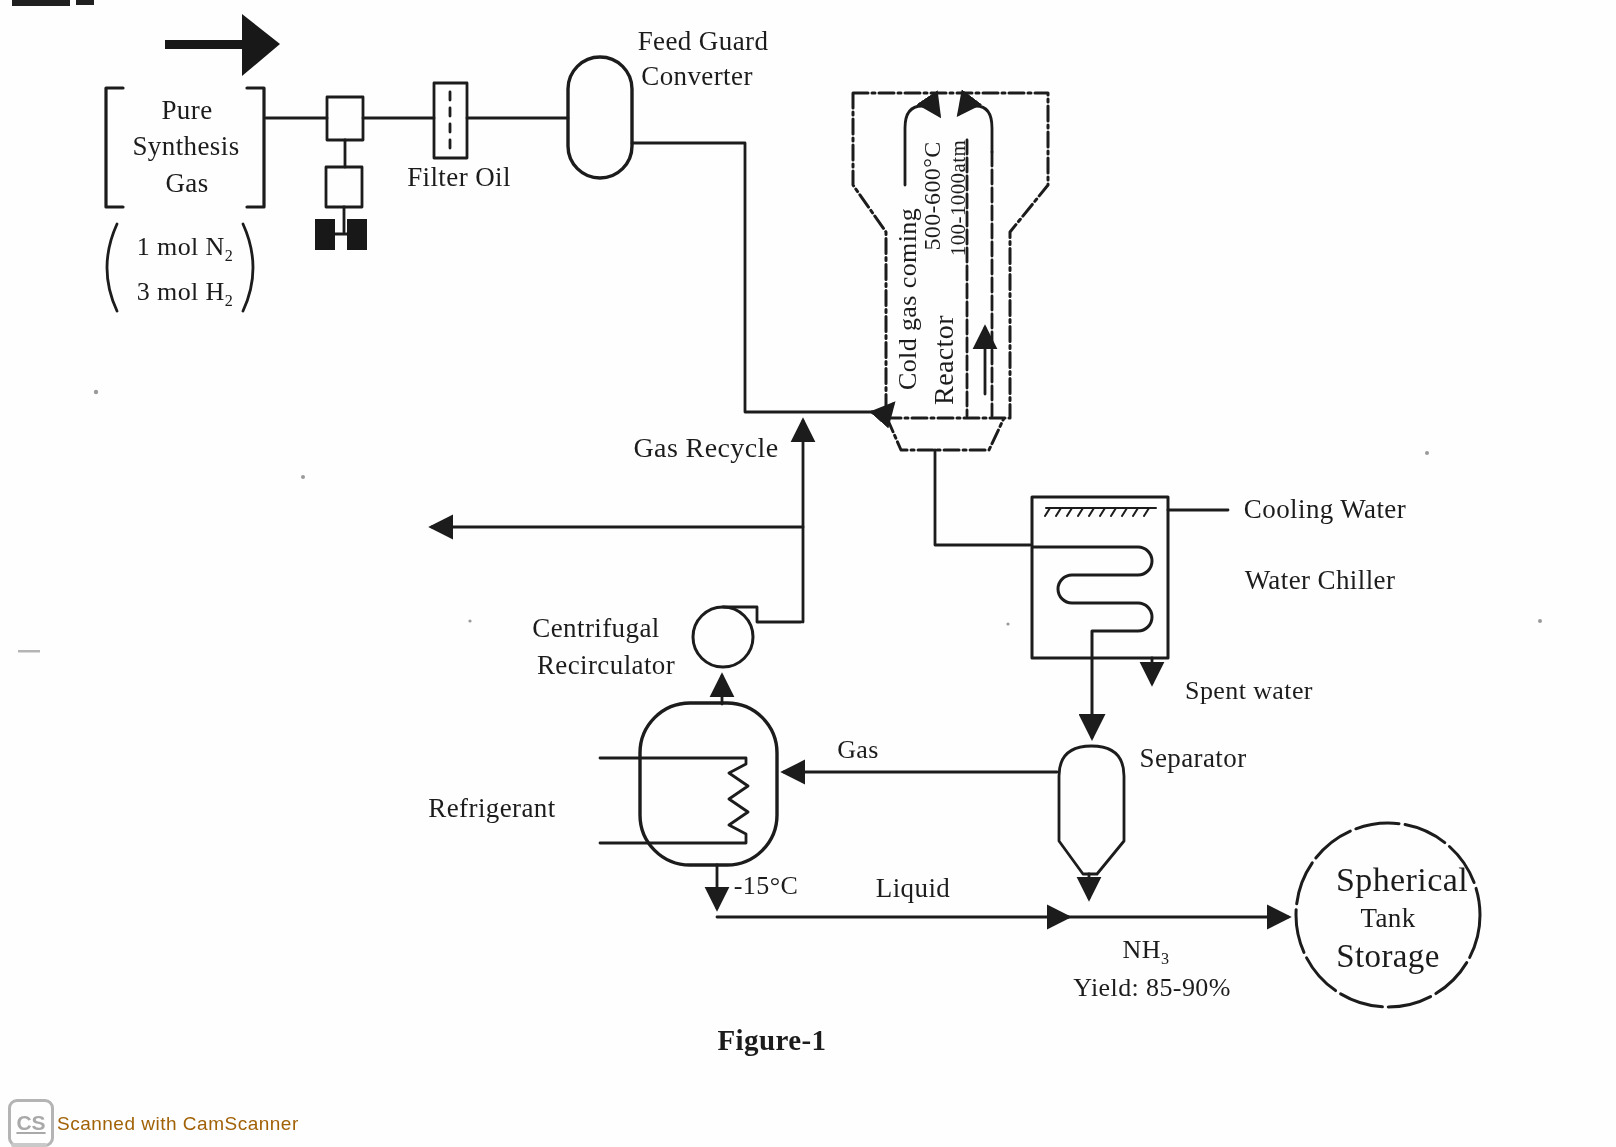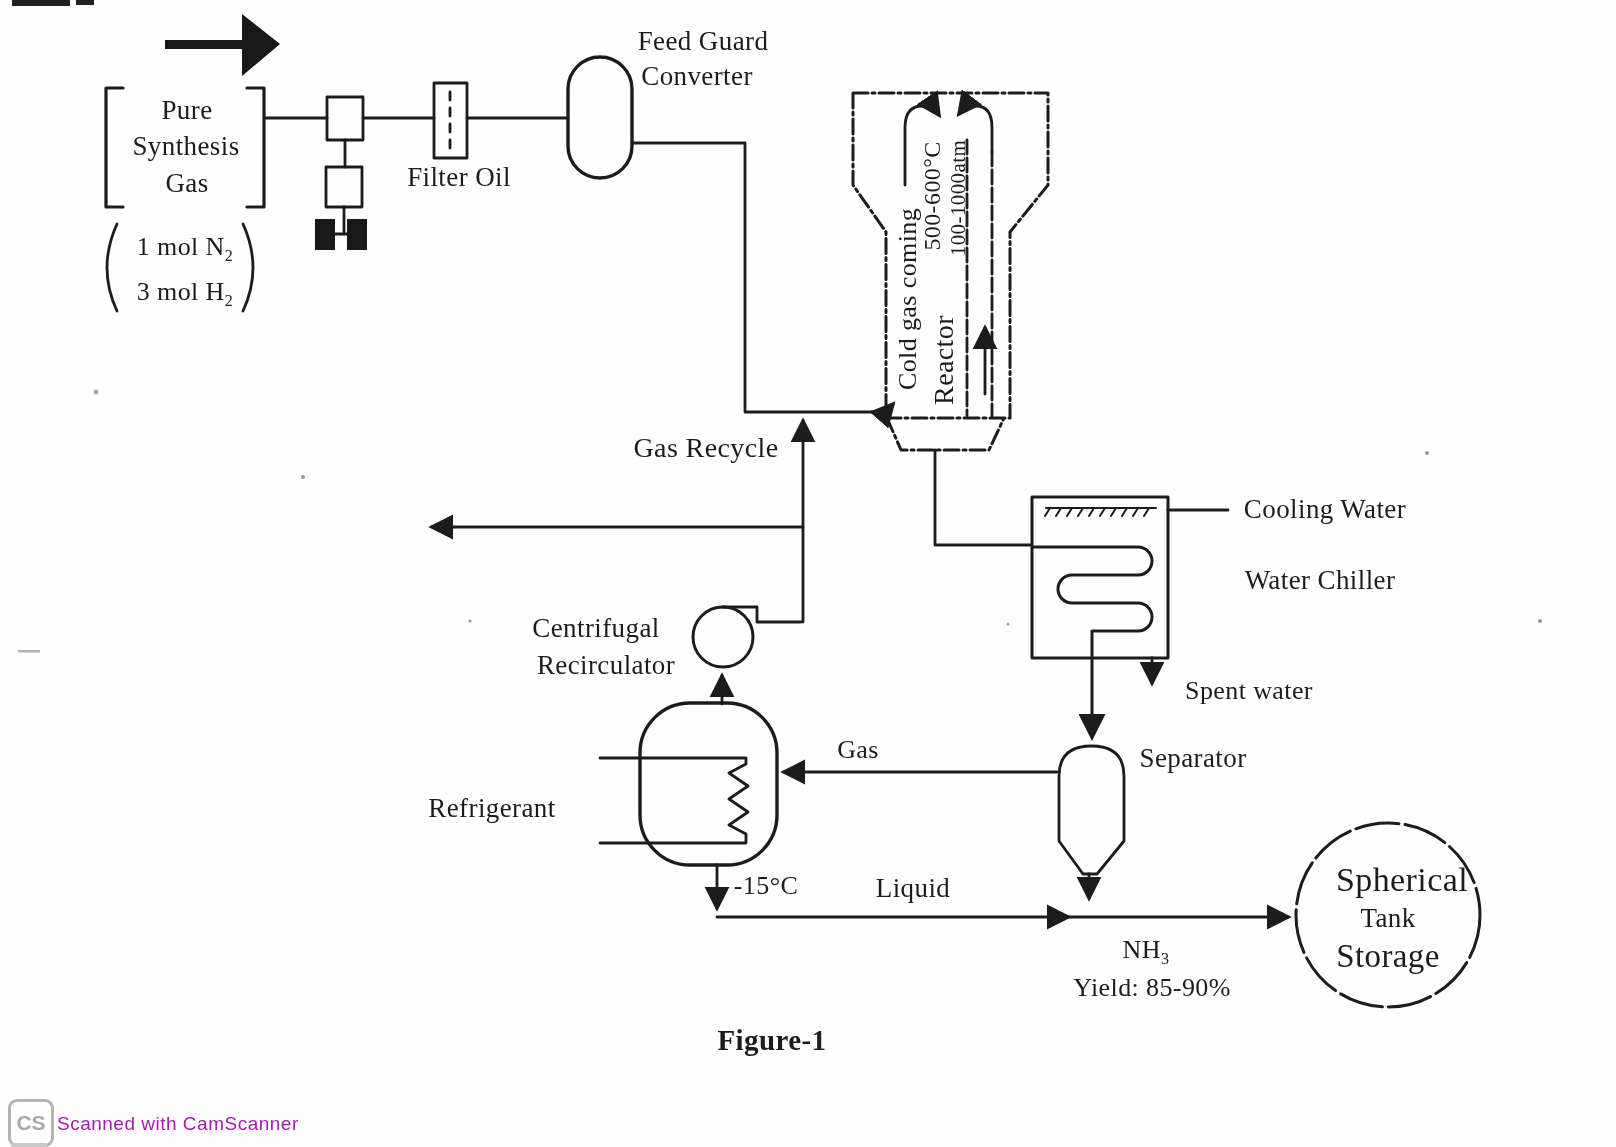--- a/index.html
+++ b/index.html
@@ -4,21 +4,21 @@
 <style>
   html,body{margin:0;padding:0;background:#9a9a9a;}
   #page{position:relative;width:1616px;height:1147px;background:#fefefe;overflow:hidden;
         font-family:"Liberation Serif", serif;}
   #linework{position:absolute;left:0;top:0;width:100%;height:100%;}
   .lbl{position:absolute;transform:translate(-50%,-50%);color:#1c1c1c;white-space:nowrap;
        line-height:1;letter-spacing:.4px;}
   .rot{transform:translate(-50%,-50%) rotate(-90deg);}
   .lbl sub{font-size:.62em;line-height:0;}
   .caption{font-weight:bold;}
-  .scan-footer-text{position:absolute;transform:translate(0,-50%);color:#a21caf;
+  .scan-footer-text{position:absolute;transform:translate(0,-50%);color:#a16207;
        font-family:"Liberation Sans", sans-serif;letter-spacing:.5px;}
   .cs-logo{position:absolute;display:flex;align-items:center;justify-content:center;
        border:3px solid #b4b4b4;border-radius:9px;color:#a9a9a9;
        font-family:"Liberation Sans", sans-serif;font-weight:bold;}
   .cs-base{position:absolute;background:#c9c9c9;border-radius:2px;}
 </style>
 </head>
 <body>
 
 <div id="page">
@@ -153,17 +153,17 @@
     <span>NH</span><sub>3</sub>
   </div>
   <div class="lbl" style="left:1152px;top:988px;font-size:26px;">Yield: 85-90%</div>
 
   <div class="lbl" style="left:1388px;top:880px;font-size:34px;margin-left:14px;">Spherical</div>
   <div class="lbl" style="left:1388px;top:918px;font-size:27px;">Tank</div>
   <div class="lbl" style="left:1388px;top:956px;font-size:33px;">Storage</div>
 
   <div class="lbl caption" style="left:772px;top:1040px;font-size:29px;">Figure-1</div>
 
-  <div class="cs-logo" style="left:8px;top:1099px;width:40px;height:42px;font-size:21px;">CS</div>
+  <div class="cs-logo" style="left:8px;top:1099px;width:40px;height:42px;font-size:21px;text-decoration:underline;">CS</div>
   <div class="cs-base" style="left:11px;top:1143px;width:36px;height:4px;"></div>
   <div class="scan-footer-text" style="left:57px;top:1124px;font-size:19px;">Scanned with CamScanner</div>
 
 </div>
 
 </body></html>

